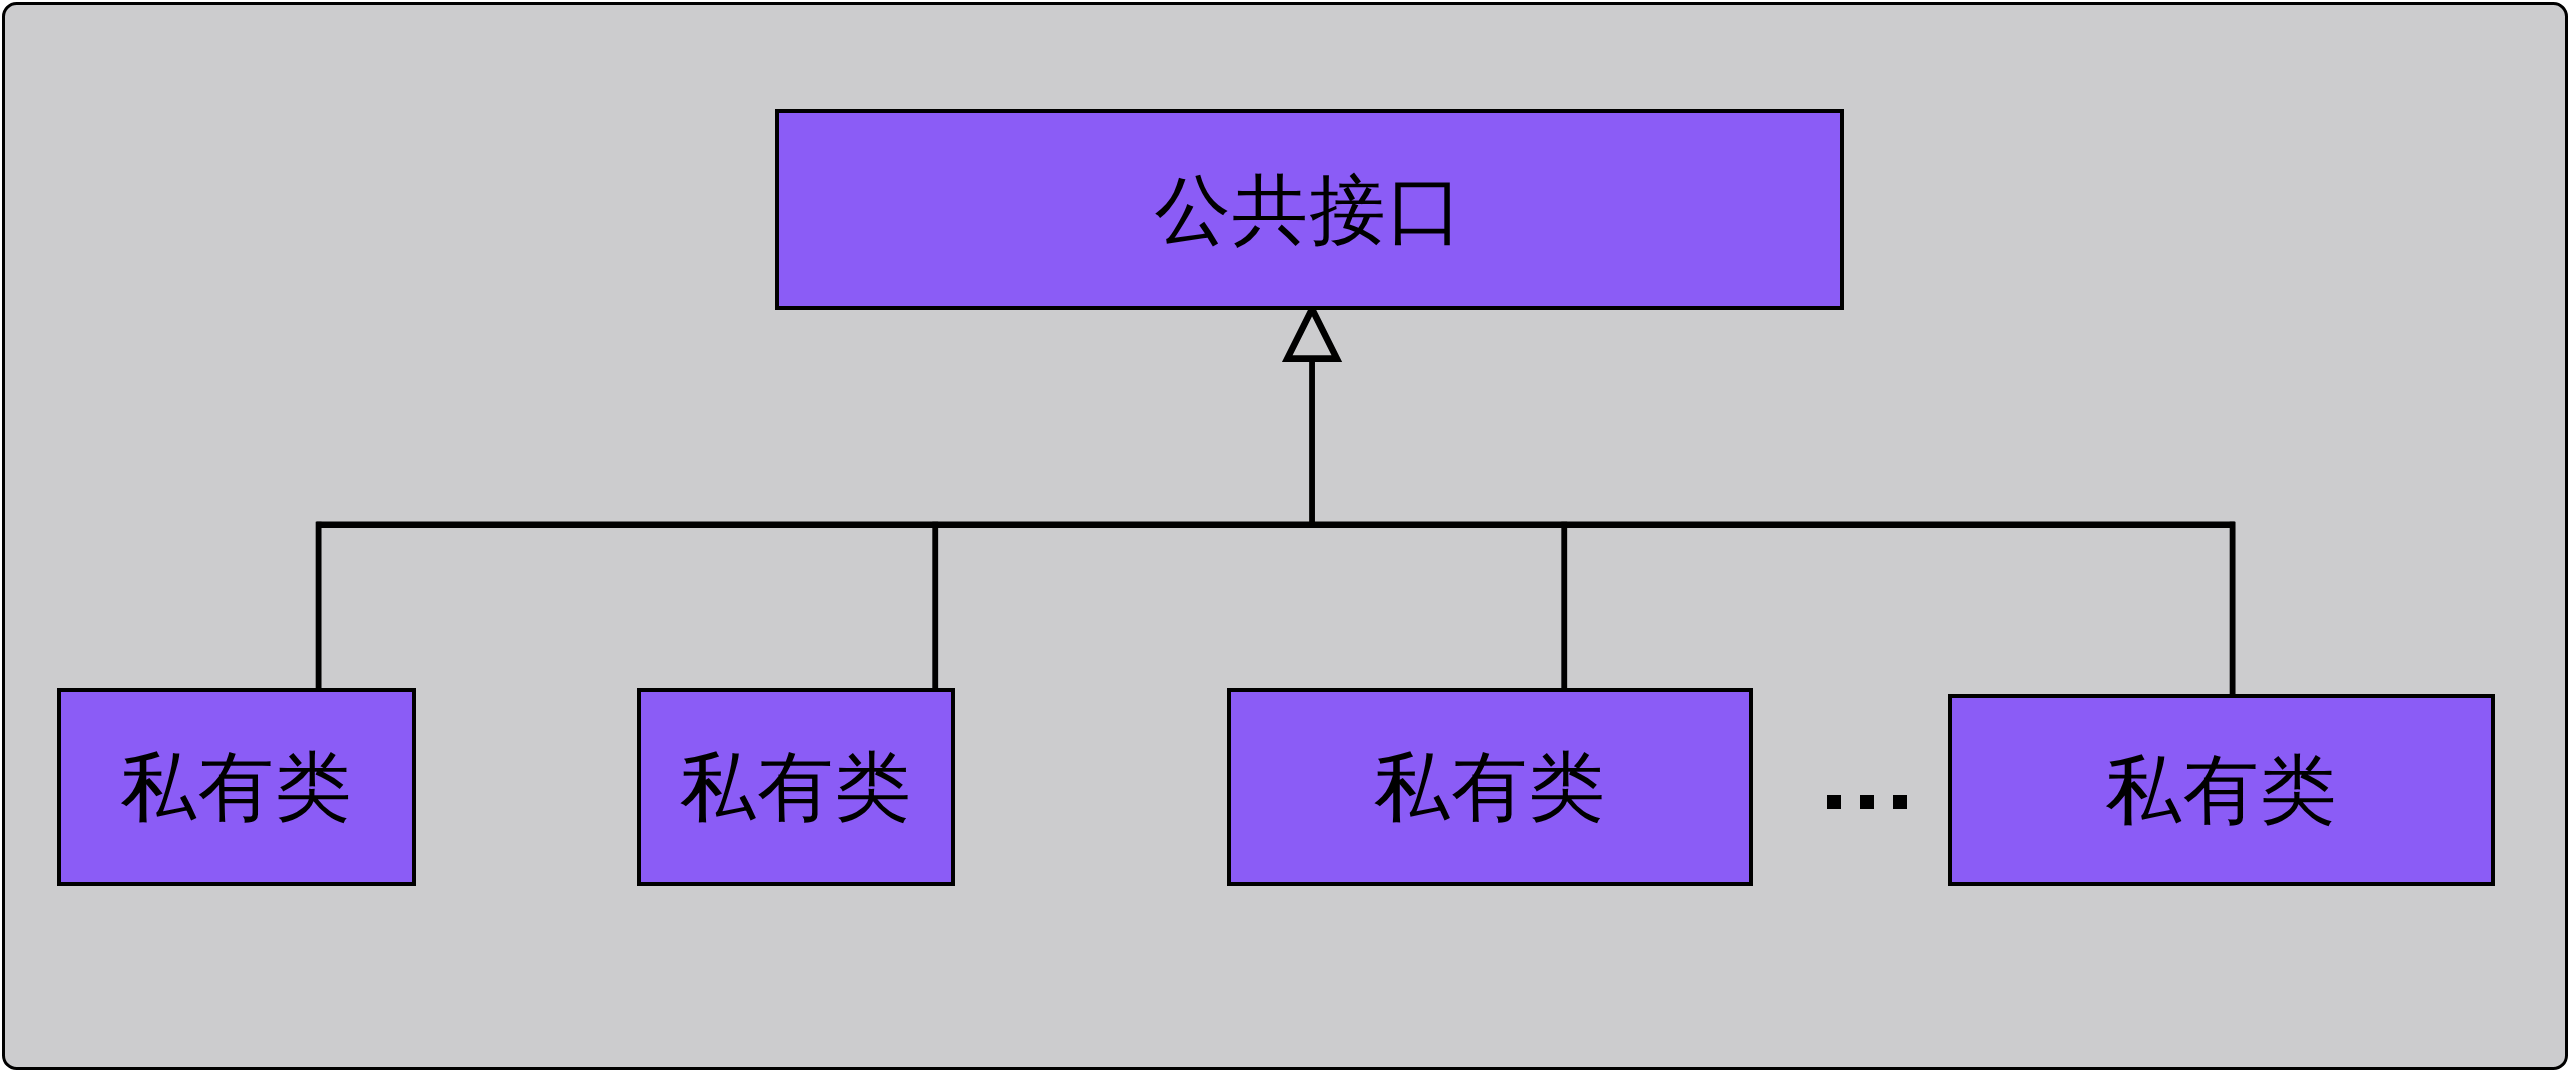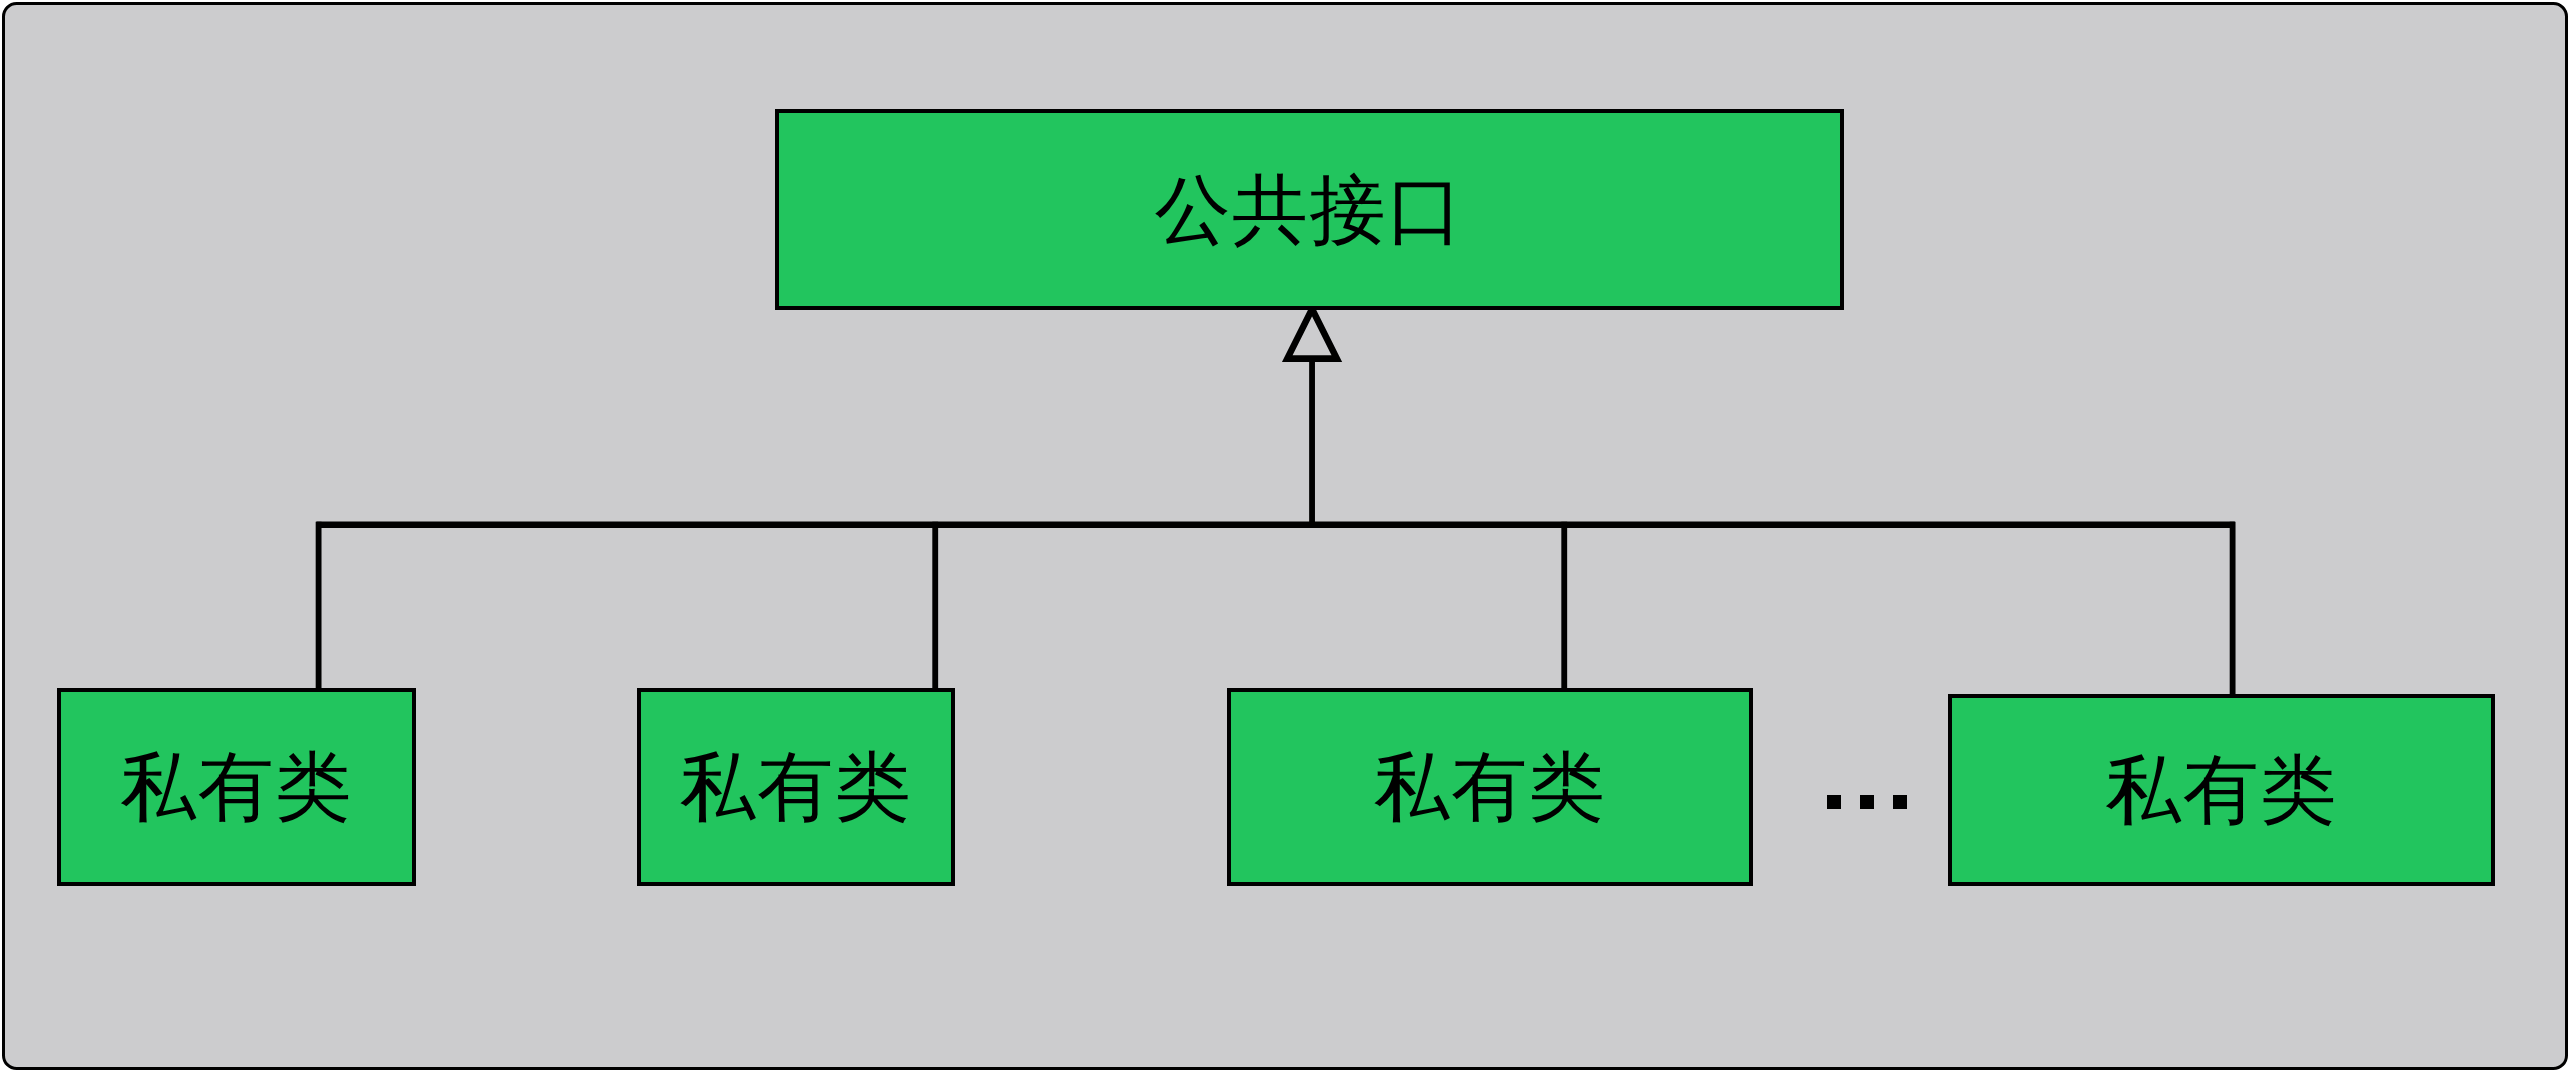--- a/index.html
+++ b/index.html
@@ -31,21 +31,21 @@
     position: absolute;
     left: 0;
     top: 0;
     width: 2576px;
     height: 1078px;
     pointer-events: none;
   }
   .node {
     position: absolute;
     box-sizing: border-box;
-    background: #22c55e;
+    background: #8b5cf6;
     border: 4.4px solid #000000;
     display: flex;
     align-items: center;
     justify-content: center;
   }
   .node-label {
     color: #000000;
     font-size: 76px;
     line-height: 1.05;
     letter-spacing: 1.5px;

